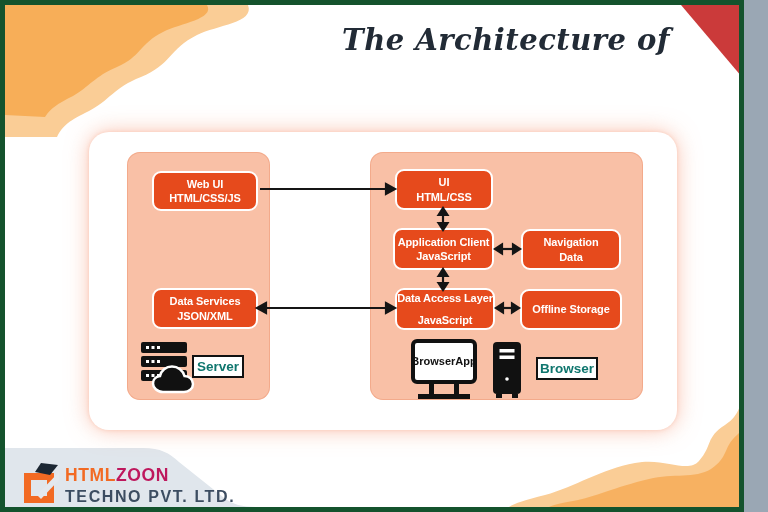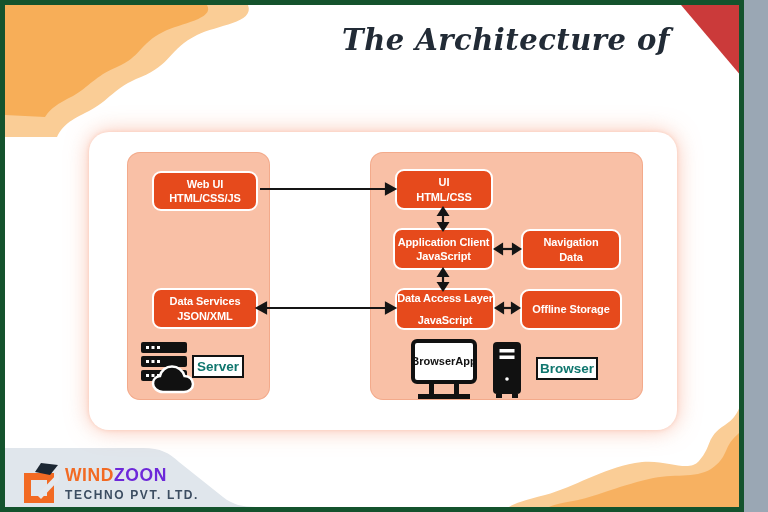--- a/index.html
+++ b/index.html
@@ -54,22 +54,22 @@
     display:flex;flex-direction:row;align-items:center;justify-content:center;
     color:#111;font-weight:bold;font-size:11px;line-height:1.15;text-align:center;}
   .monitor-leg{position:absolute;width:5px;height:10px;background:#111;top:379px;z-index:5;}
   .leg-l{left:424px;} .leg-r{left:449px;}
   .monitor-base{position:absolute;left:413px;top:389px;width:52px;height:5px;background:#111;z-index:5;}
 
   
   .logo{position:absolute;left:16px;top:456px;z-index:5;display:flex;align-items:flex-start;}
   .logo-text{margin-left:6px;margin-top:6px;}
   .brand{font-size:17.5px;font-weight:bold;letter-spacing:.6px;line-height:1;}
-  .brand .p1{color:#F26A23;} .brand .p2{color:#6d28d9;}
-  .brand-sub{margin-top:3px;font-size:12px;font-weight:bold;letter-spacing:1.6px;color:#3C4D61;}
+  .brand .p1{color:#F26A23;} .brand .p2{color:#be185d;}
+  .brand-sub{margin-top:3px;font-size:16px;font-weight:bold;letter-spacing:1.6px;color:#3C4D61;}
 </style>
 </head>
 <body>
 
 <div class="canvas">
 
   <svg class="deco" viewBox="0 0 758 502">
 
     <path fill="#FACD96" d="M0,0 H243 C250,18 212,20 192,30 C164,44 166,60 136,72 C108,83 104,96 84,106 C64,116 58,120 52,132 L0,132 Z"></path>
     <path fill="#F7AE58" d="M0,0 H202 C210,14 176,18 158,27 C134,39 136,52 112,62 C90,71 84,82 68,91 C52,99 46,103 40,112 L0,110 Z"></path>
@@ -191,19 +191,19 @@
   </div>
 
   <div class="logo">
     <svg width="38" height="42" viewBox="0 0 38 42">
       <path fill="#F26A23" fill-rule="evenodd" d="M3,12 H33 V42 H3 Z M10,19 H26 V35 H10 Z"></path>
       <line x1="18" y1="36" x2="40" y2="13" stroke="#E3E8EE" stroke-width="5.5"></line>
       <polygon fill="#1C2733" points="14,11 20,2 37,4 29,14"></polygon>
     </svg>
     <div class="logo-text">
       <div class="brand">
-        <span class="p1">WIND</span><span class="p2">ZOON</span>
+        <span class="p1">HTML</span><span class="p2">ZOON</span>
       </div>
       <div class="brand-sub">TECHNO PVT. LTD.</div>
     </div>
   </div>
 
 </div>
 
 </body></html>

